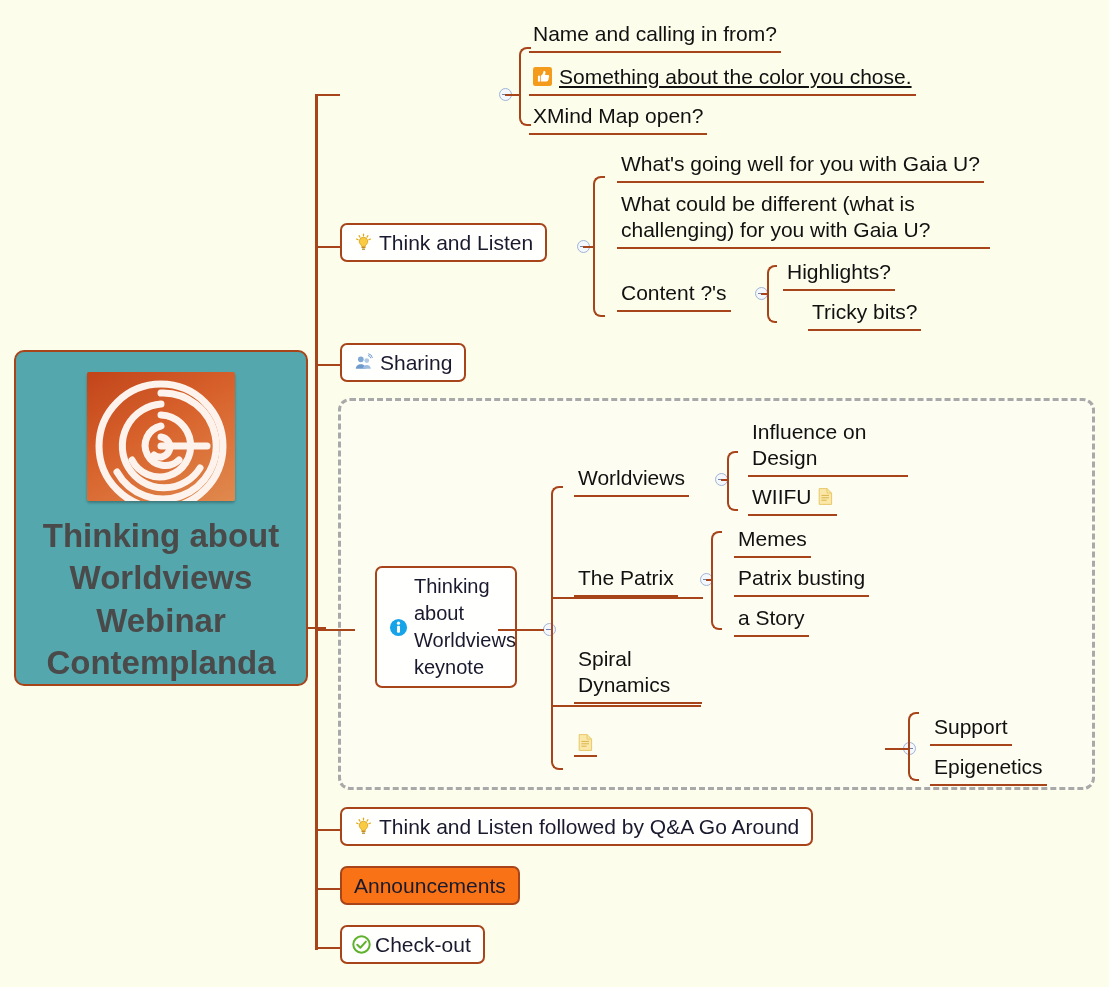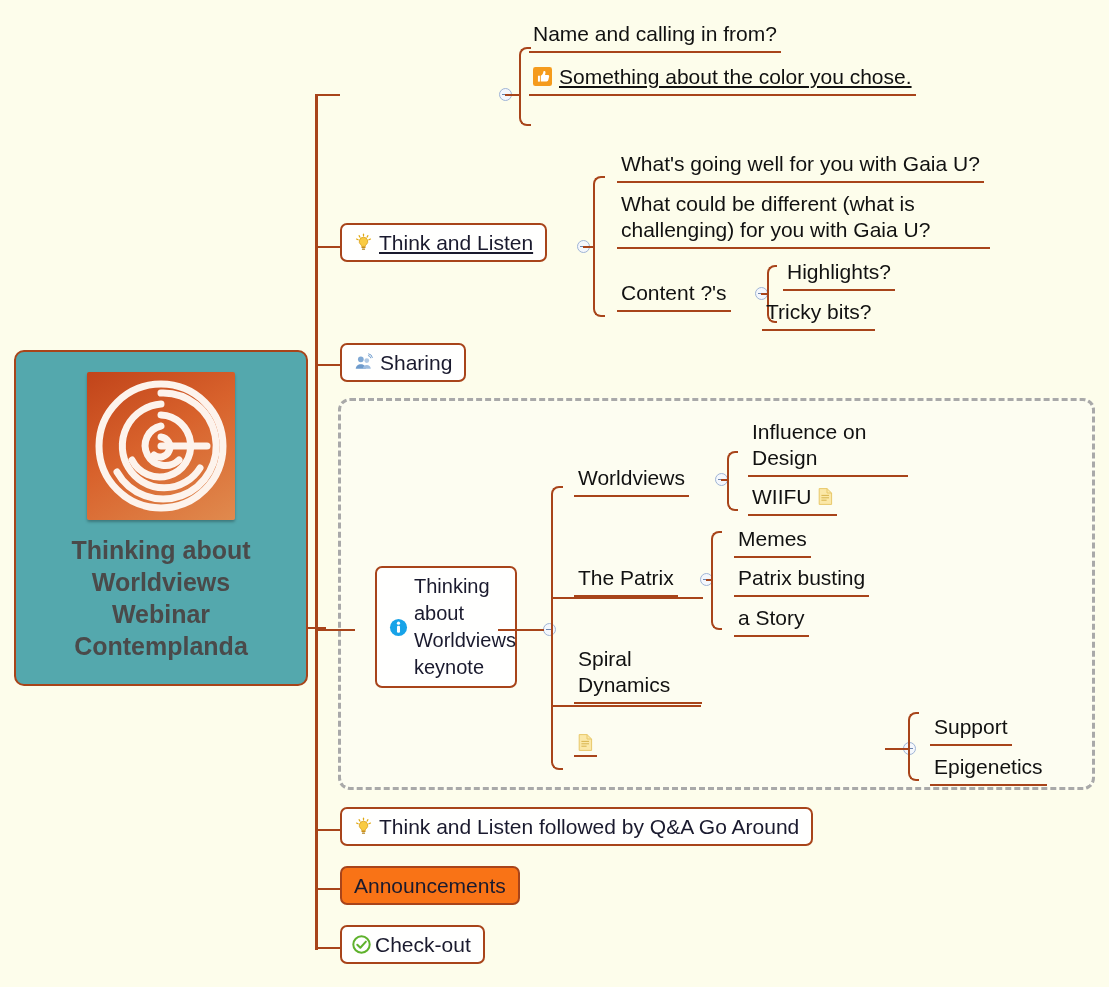--- a/index.html
+++ b/index.html
@@ -64,21 +64,21 @@
   }
   #root .logo {
     width: 148px; height: 148px;
     border-radius: 2px;
     background: linear-gradient(150deg,#C1441A 0%,#D8622C 45%,#E08A4E 100%);
     position: relative; overflow: hidden;
     box-shadow: 0 2px 3px rgba(0,0,0,.28);
   }
   #root .title {
     margin-top: 14px;
-    font-size: 25px; font-weight: bold;
+    font-size: 33px; font-weight: bold;
     color: #4A4A4A; text-align: center; line-height: 1.28;
   }
 
   
   #boundary {
     position: absolute;
     left: 338px; top: 398px; width: 757px; height: 392px;
     border: 3px dashed #A9A9A9;
     border-radius: 12px;
     background: rgba(255,255,255,0.30);
@@ -155,22 +155,25 @@
     <span class="ic" style="align-self:center;">
       <svg width="19" height="19" viewBox="0 0 20 20">
         <rect x="0" y="0" width="20" height="20" rx="2.5" fill="#F59B1C"></rect>
         <path d="M5.2 9.2h2.1v6.2H5.2z" fill="#fff"></path>
         <path d="M8.2 9.2c1.6-.7 2.4-2 2.6-3.6.1-1 .6-1.5 1.3-1.4.8.1 1.2.8 1 2l-.4 2.1h2.9c1 0 1.6.7 1.4 1.6l-.9 3.9c-.2.9-.9 1.5-1.8 1.5H8.2z" fill="#fff"></path>
       </svg>
     </span>
     <span class="txt">Something about the color you chose.</span>
   </div>
 
-
-  <div class="node" style="left:340px; top:223px;text-decoration:underline;">
+  <div class="uline" style="left:529px; top:102px;">
+    <span class="txt">XMind Map open?</span>
+  </div>
+
+  <div class="node" style="left:340px; top:223px;">
     <span class="ic">
       <svg width="19" height="19" viewBox="0 0 24 24">
         <g stroke="#E0A810" stroke-width="1.5" stroke-linecap="round">
           <path d="M12 1.5v2.2"></path>
             <path d="M6.4 3.4l1.2 1.9"></path>
             <path d="M17.6 3.4l-1.2 1.9"></path>
           <path d="M3.2 7.6l2 1"></path>
             <path d="M20.8 7.6l-2 1"></path>
         </g>
         <path d="M12 5.4a5.3 5.3 0 0 1 3.3 9.5c-.7.6-1 1.2-1 2.1H9.7c0-.9-.3-1.5-1-2.1A5.3 5.3 0 0 1 12 5.4z" fill="#F9CB43" stroke="#D9A01C" stroke-width="1"></path>
@@ -199,21 +202,21 @@
   </div>
   <div class="collapse" style="left:755px; top:287px;"></div>
 
   <div class="ln lnh" style="left:761px; top:293px; width:8px;"></div>
   <div class="elbow tl" style="left:767px; top:265px; width:10px; height:29px;"></div>
   <div class="elbow bl" style="left:767px; top:292px; width:10px; height:31px;"></div>
 
   <div class="uline" style="left:783px; top:258px;">
     <span class="txt">Highlights?</span>
   </div>
-  <div class="uline" style="left:762px; top:298px;">
+  <div class="uline" style="left:808px; top:298px;">
     <span class="txt">Tricky bits?</span>
   </div>
 
   <div class="node" style="left:340px; top:343px;">
     <span class="ic">
       <svg width="20" height="19" viewBox="0 0 24 24">
         <circle cx="8" cy="8" r="3.6" fill="#7FA8D4"></circle>
         <path d="M1.6 20c0-3.6 2.9-5.8 6.4-5.8S14.4 16.4 14.4 20z" fill="#6E9BCC"></path>
         <circle cx="15.5" cy="9.5" r="3" fill="#AFC8E4"></circle>
         <path d="M10.5 20c0-3 2.3-4.8 5-4.8s5 1.8 5 4.8z" fill="#9DBCDF"></path>

